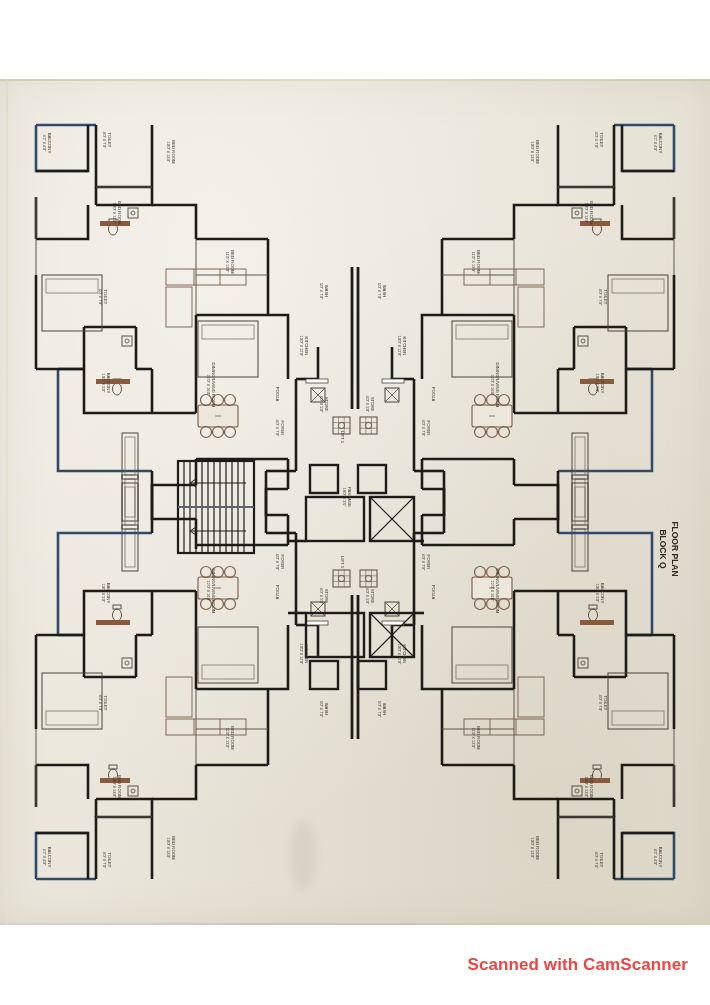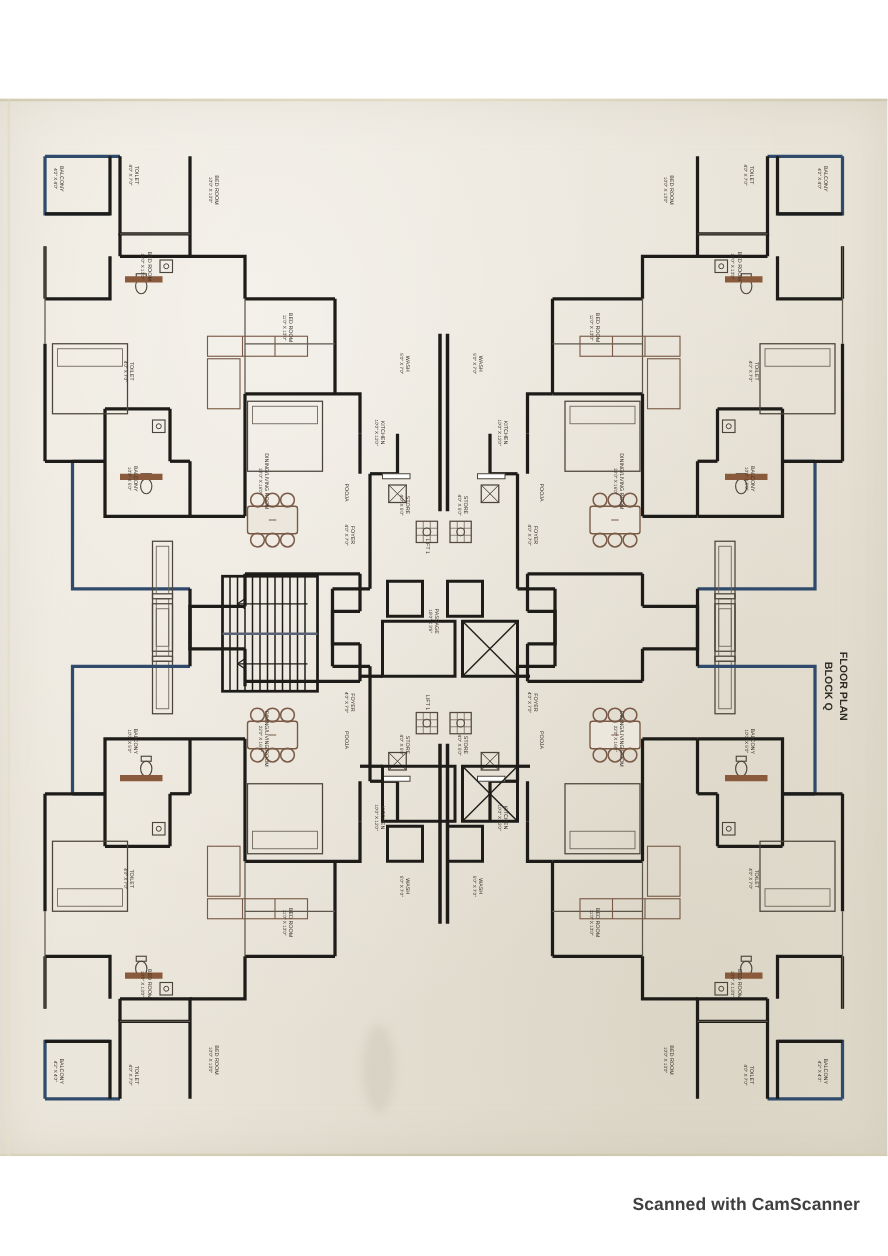--- a/index.html
+++ b/index.html
@@ -19,22 +19,22 @@
          background:linear-gradient(90deg,#d8d2b8,#c9c3a6,#d4cdb2);opacity:.85;}
   #paper-left-edge{position:absolute;left:6px;top:79px;width:2px;height:846px;
          background:linear-gradient(180deg,#ddd8bf,#e6e1c8);opacity:.55;}
 
   
   #plan{position:absolute;left:0;top:79px;width:710px;height:846px;}
   #plan svg{display:block;}
 
   
   #footer{position:absolute;left:0;top:925px;width:710px;height:80px;background:#fff;}
-  #cam{position:absolute;right:22px;top:955px;font-size:14px;font-weight:bold;
-       color:#404040;letter-spacing:.1px;font-family:"Liberation Sans",sans-serif;}
+  #cam{position:absolute;right:22px;top:955px;font-size:17px;font-weight:bold;
+       color:#ef4444;letter-spacing:.1px;font-family:"Liberation Sans",sans-serif;}
 
   
   .crease{position:absolute;background:rgba(160,152,130,.16);}
 </style>
 </head>
 <body>
 
 <div id="paper"></div>
 <div id="paper-top-edge"></div>
 <div id="paper-bot-edge"></div>

